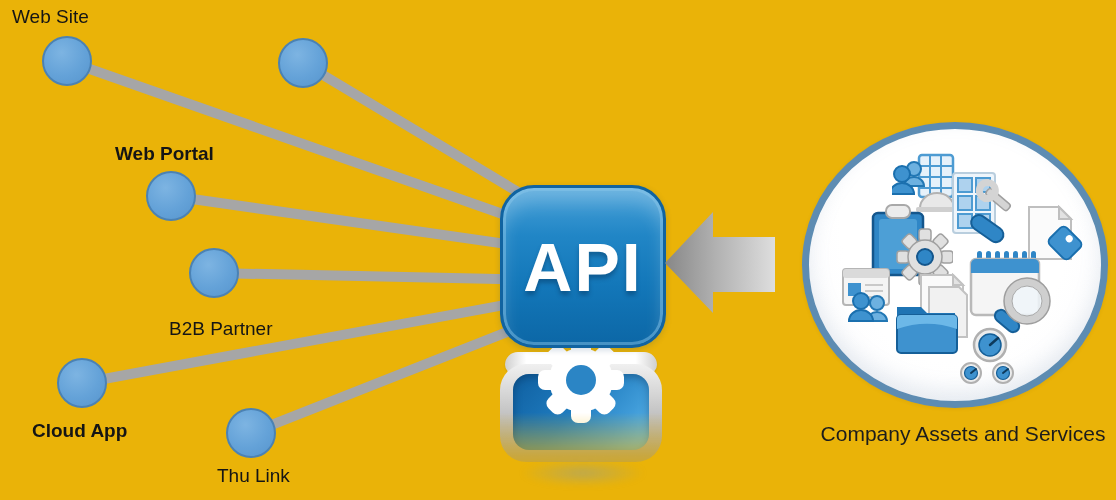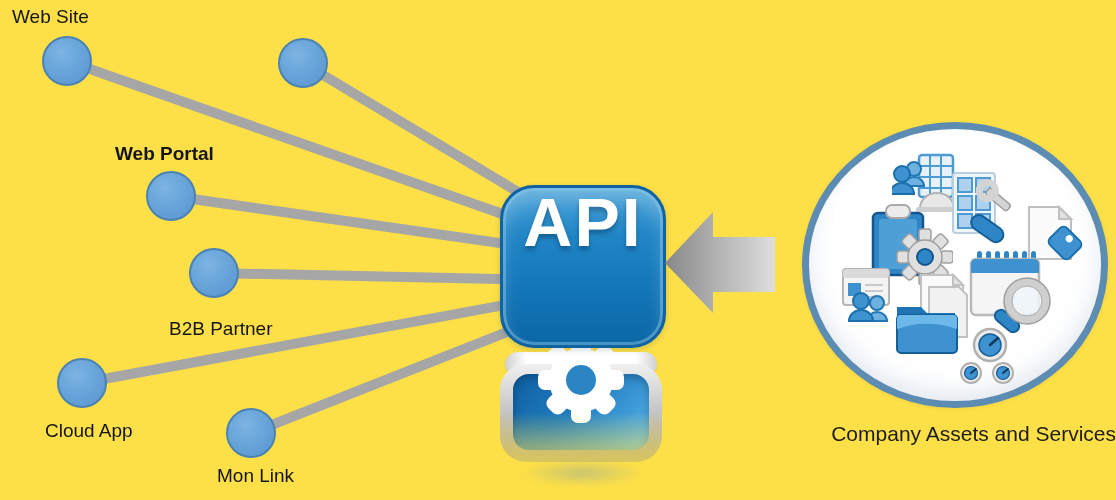--- a/index.html
+++ b/index.html
@@ -1,38 +1,38 @@
 <!DOCTYPE html>
 <html><head>
 <meta charset="utf-8">
 <style>
   html,body{margin:0;padding:0;background:#ffffff;}
   .canvas{
-    position:relative;width:1116px;height:500px;overflow:hidden;background:#fde047;
+    position:relative;width:1116px;height:500px;overflow:hidden;background:#eab308;
     font-family:"Liberation Sans",sans-serif;
   }
   svg.overlay{position:absolute;left:0;top:0;pointer-events:none;}
   .wires{z-index:1;}
   .arrow-layer{z-index:5;}
 
   
   .dot{
     position:absolute;width:50px;height:50px;border-radius:50%;box-sizing:border-box;
     background:radial-gradient(circle at 38% 32%,#7db4e2 0%,#64a2d8 55%,#5795cd 100%);
     border:2px solid #4b82b4;z-index:2;
   }
   .nlabel{position:absolute;font-size:19px;color:#151515;z-index:6;white-space:nowrap;}
 
   
   .api-box{
     position:absolute;left:500px;top:185px;width:166px;height:163px;border-radius:34px;
     box-sizing:border-box;border:3px solid #1163a0;
     background:linear-gradient(180deg,#4aa2d9 0%,#2186c6 30%,#1377b9 62%,#0c67a6 100%);
     box-shadow:inset 0 0 0 3px rgba(140,200,235,.45), inset 0 14px 18px rgba(255,255,255,.22), 0 2px 6px rgba(0,60,110,.18);
-    display:flex;align-items:flex-start;justify-content:center;z-index:4;
+    display:flex;align-items:center;justify-content:center;z-index:4;
   }
   .api-text{
     color:#ffffff;font-size:68px;font-weight:bold;letter-spacing:2px;line-height:1;
     text-shadow:0 4px 4px rgba(0,35,70,.35);
   }
 
   
   .api-reflection{
     position:absolute;left:497px;top:320px;width:168px;height:178px;z-index:2;
     -webkit-mask-image:linear-gradient(180deg,#000 0%,#000 52%,rgba(0,0,0,.5) 72%,transparent 93%);
@@ -61,21 +61,21 @@
 
   
   .assets-circle{
     position:absolute;left:802px;top:122px;width:306px;height:286px;border-radius:50%;
     box-sizing:border-box;border:7px solid #5d8cb2;z-index:2;
     background:radial-gradient(ellipse at 50% 35%,#ffffff 55%,#fdfdfe 74%,#eef3f7 92%,#e3ebf2 100%);
     box-shadow:inset 0 -10px 20px rgba(120,150,175,.18), 0 1px 4px rgba(0,0,0,.06);
   }
   .assets-circle svg{position:absolute;}
   .assets-label{
-    position:absolute;left:810px;top:422px;width:306px;text-align:right;
+    position:absolute;left:810px;top:422px;width:306px;text-align:center;
     font-size:21px;color:#1c1c1c;z-index:6;white-space:nowrap;
   }
 </style>
 </head>
 <body>
 
 <div class="canvas">
 
   <svg class="overlay wires" width="1116" height="500">
     <g stroke="#a6a6a6" stroke-width="10">
@@ -91,22 +91,22 @@
   <div class="dot" style="left:42px;top:36px;"></div>
   <div class="dot" style="left:278px;top:38px;"></div>
   <div class="dot" style="left:146px;top:171px;"></div>
   <div class="dot" style="left:189px;top:248px;"></div>
   <div class="dot" style="left:57px;top:358px;"></div>
   <div class="dot" style="left:226px;top:408px;"></div>
 
   <div class="nlabel" style="left:12px;top:6px;">Web Site</div>
   <div class="nlabel" style="left:115px;top:143px;font-weight:bold;">Web Portal</div>
   <div class="nlabel" style="left:169px;top:302px;margin-top:16px;">B2B Partner</div>
-  <div class="nlabel" style="left:45px;top:420px;">Cloud App</div>
-  <div class="nlabel" style="left:217px;top:465px;">Mon Link</div>
+  <div class="nlabel" style="left:32px;top:420px;font-weight:bold;">Cloud App</div>
+  <div class="nlabel" style="left:217px;top:465px;">Thu Link</div>
 
   <div class="refl-shadow"></div>
   <div class="api-reflection">
     <div class="refl-dome"></div>
     <div class="refl-frame"></div>
     <div class="refl-screen"></div>
     <svg class="refl-gear" viewBox="0 0 110 110">
       <g fill="#ffffff">
         <circle cx="55" cy="55" r="32"></circle>
         <rect x="45" y="12" width="20" height="26" rx="7"></rect>

